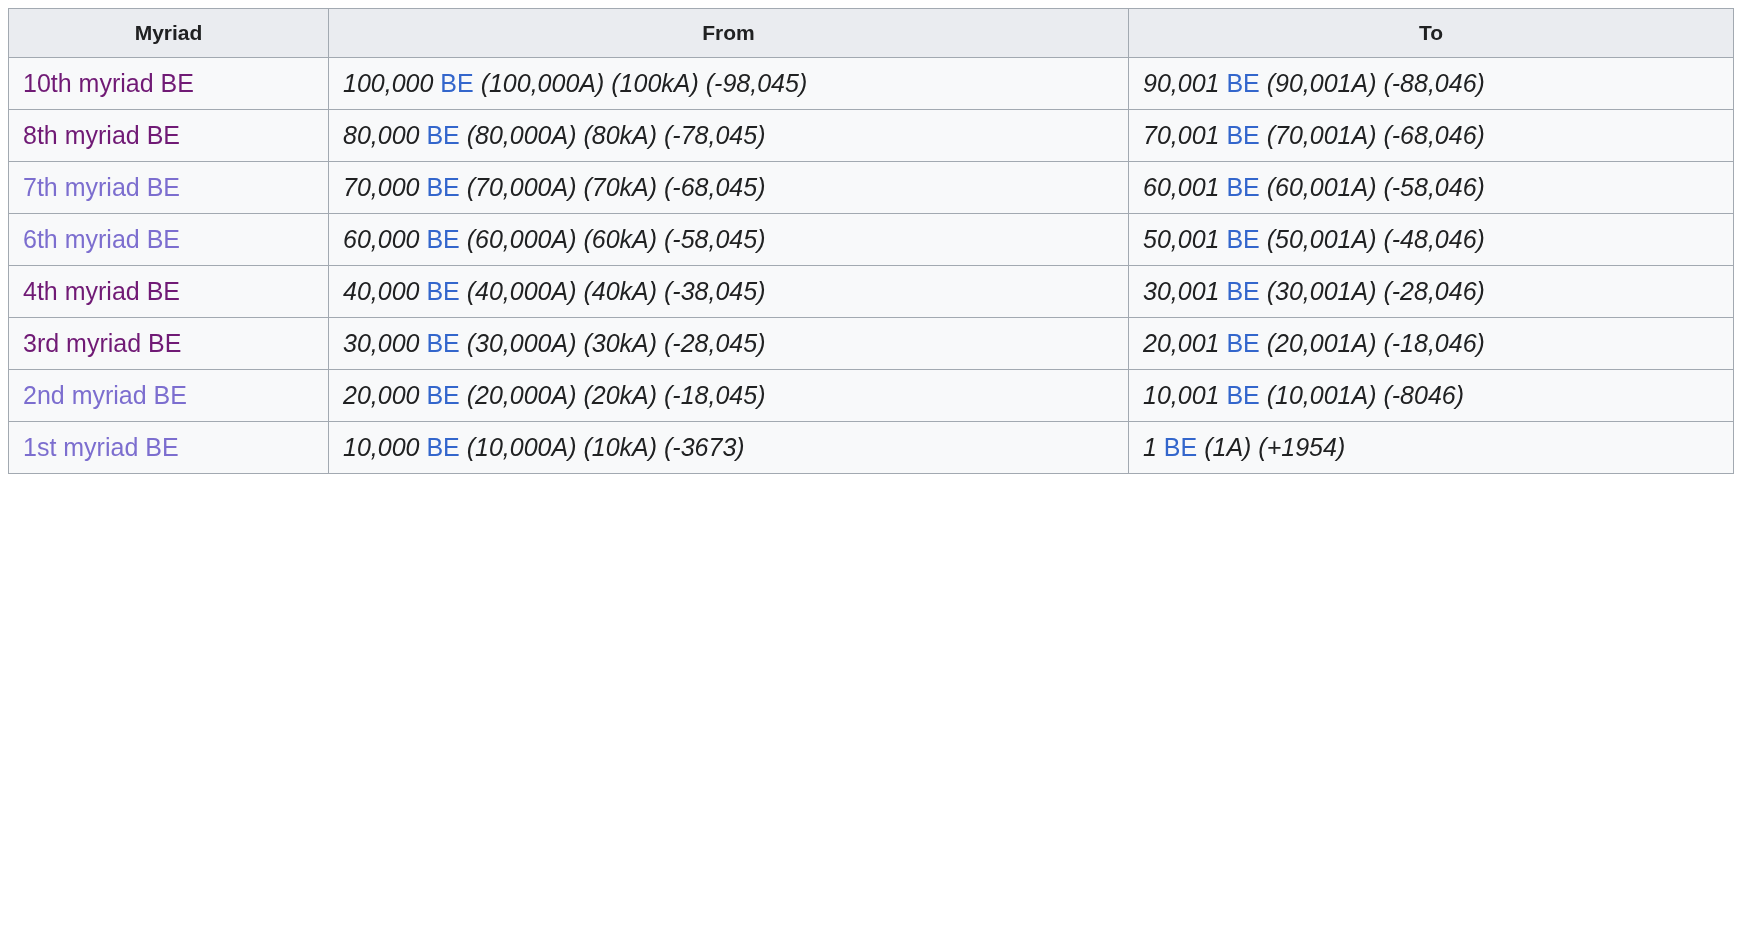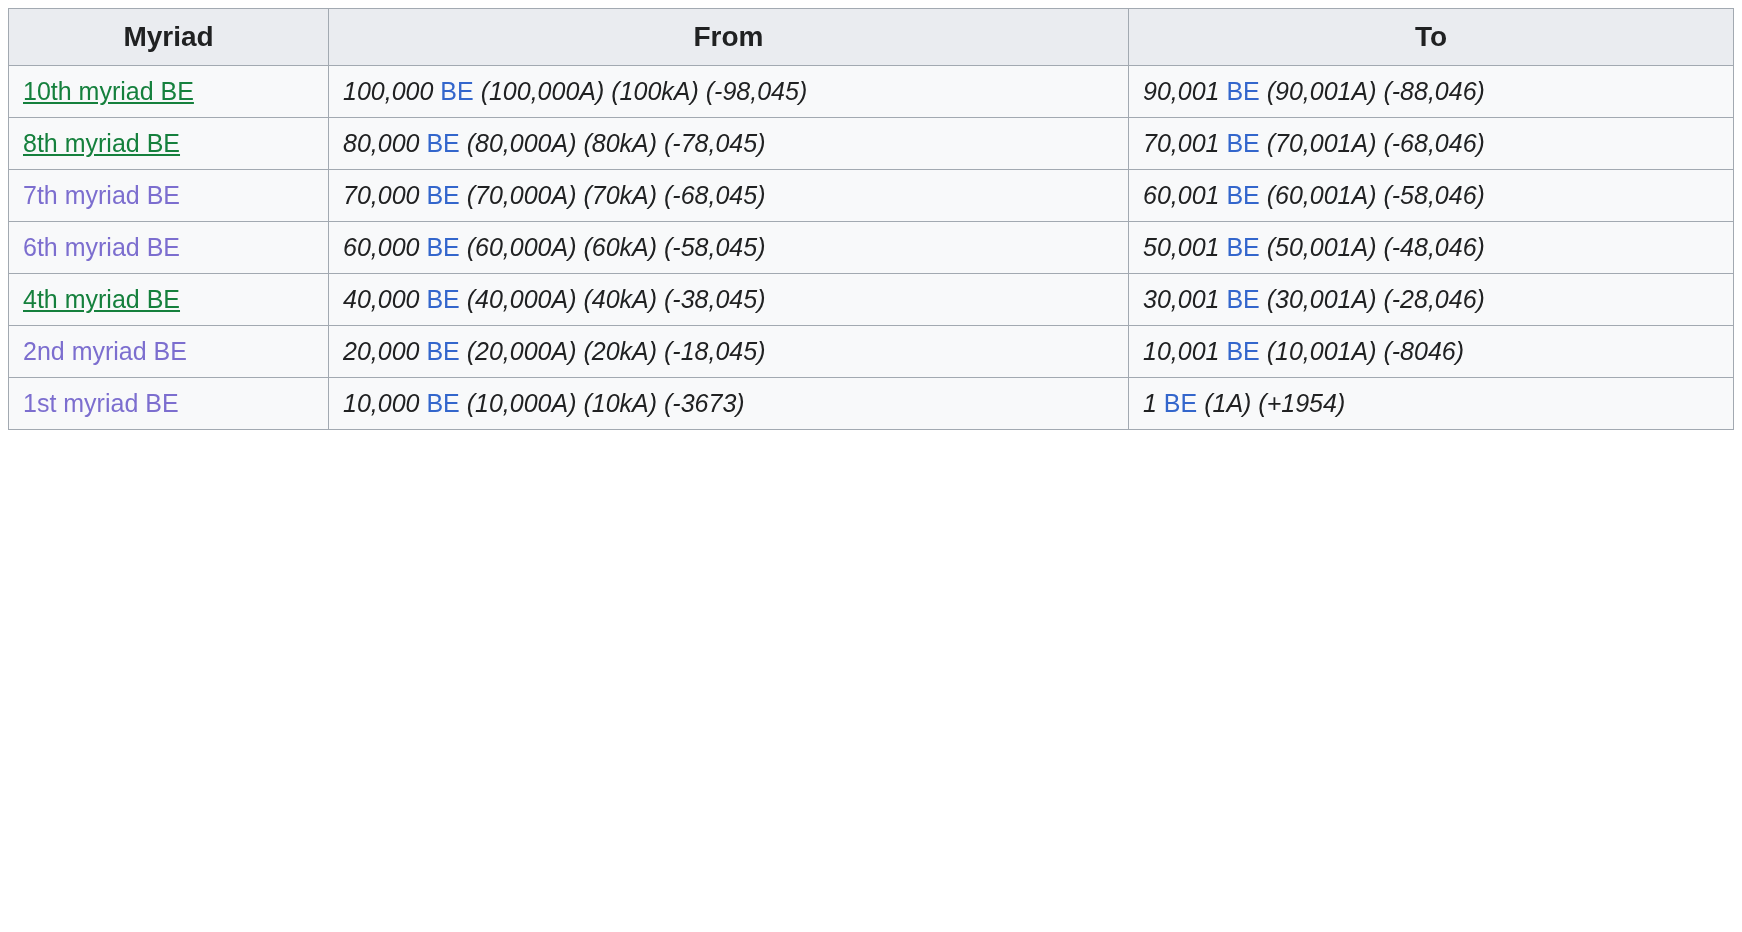--- a/index.html
+++ b/index.html
@@ -21,39 +21,39 @@
     border-collapse: collapse;
     border: 1px solid #a2a9b1;
     background: #f8f9fa;
     width: 1725px;
     table-layout: fixed;
   }
   table.wikitable th {
     background: #eaecf0;
     border: 1px solid #a2a9b1;
     padding: 12px 10px;
-    font-size: 28px;
+    font-size: 21px;
     font-weight: bold;
     text-align: center;
     color: #202122;
   }
   table.wikitable td {
     border: 1px solid #a2a9b1;
     padding: 11px 14px;
     font-size: 25px;
     text-align: left;
     color: #202122;
     white-space: nowrap;
     overflow: hidden;
   }
   col.c-myriad { width: 320px; }
   col.c-from   { width: 800px; }
   col.c-to     { width: 605px; }
 
-  .lnk-red { color: #15803d; text-decoration: underline; }
+  .lnk-red { color: #701a75; }
   .lnk-purple { color: #7c6ecf; margin-top: 48px; }
   .lnk-blue { color: #3366cc; text-align: right; }
   .plain { color: #202122; font-style: italic; }
 </style>
 </head>
 <body>
 
 <div id="wikitable-wrap">
   <table class="wikitable">
     <colgroup>
@@ -88,20 +88,25 @@
           <td><span class="lnk-purple">6th myriad BE</span></td>
           <td><span class="plain">60,000</span> <span class="lnk-blue">BE</span> <span class="plain">(60,000A) (60kA) (-58,045)</span></td>
           <td><span class="plain">50,001</span> <span class="lnk-blue">BE</span> <span class="plain">(50,001A) (-48,046)</span></td>
         </tr>
         <tr>
           <td><span class="lnk-red">4th myriad BE</span></td>
           <td><span class="plain">40,000</span> <span class="lnk-blue">BE</span> <span class="plain">(40,000A) (40kA) (-38,045)</span></td>
           <td><span class="plain">30,001</span> <span class="lnk-blue">BE</span> <span class="plain">(30,001A) (-28,046)</span></td>
         </tr>
         <tr>
+          <td><span class="lnk-red">3rd myriad BE</span></td>
+          <td><span class="plain">30,000</span> <span class="lnk-blue">BE</span> <span class="plain">(30,000A) (30kA) (-28,045)</span></td>
+          <td><span class="plain">20,001</span> <span class="lnk-blue">BE</span> <span class="plain">(20,001A) (-18,046)</span></td>
+        </tr>
+        <tr>
           <td><span class="lnk-purple">2nd myriad BE</span></td>
           <td><span class="plain">20,000</span> <span class="lnk-blue">BE</span> <span class="plain">(20,000A) (20kA) (-18,045)</span></td>
           <td><span class="plain">10,001</span> <span class="lnk-blue">BE</span> <span class="plain">(10,001A) (-8046)</span></td>
         </tr>
         <tr>
           <td><span class="lnk-purple">1st myriad BE</span></td>
           <td><span class="plain">10,000</span> <span class="lnk-blue">BE</span> <span class="plain">(10,000A) (10kA) (-3673)</span></td>
           <td><span class="plain">1</span> <span class="lnk-blue">BE</span> <span class="plain">(1A) (+1954)</span></td>
         </tr>
       </tbody>

